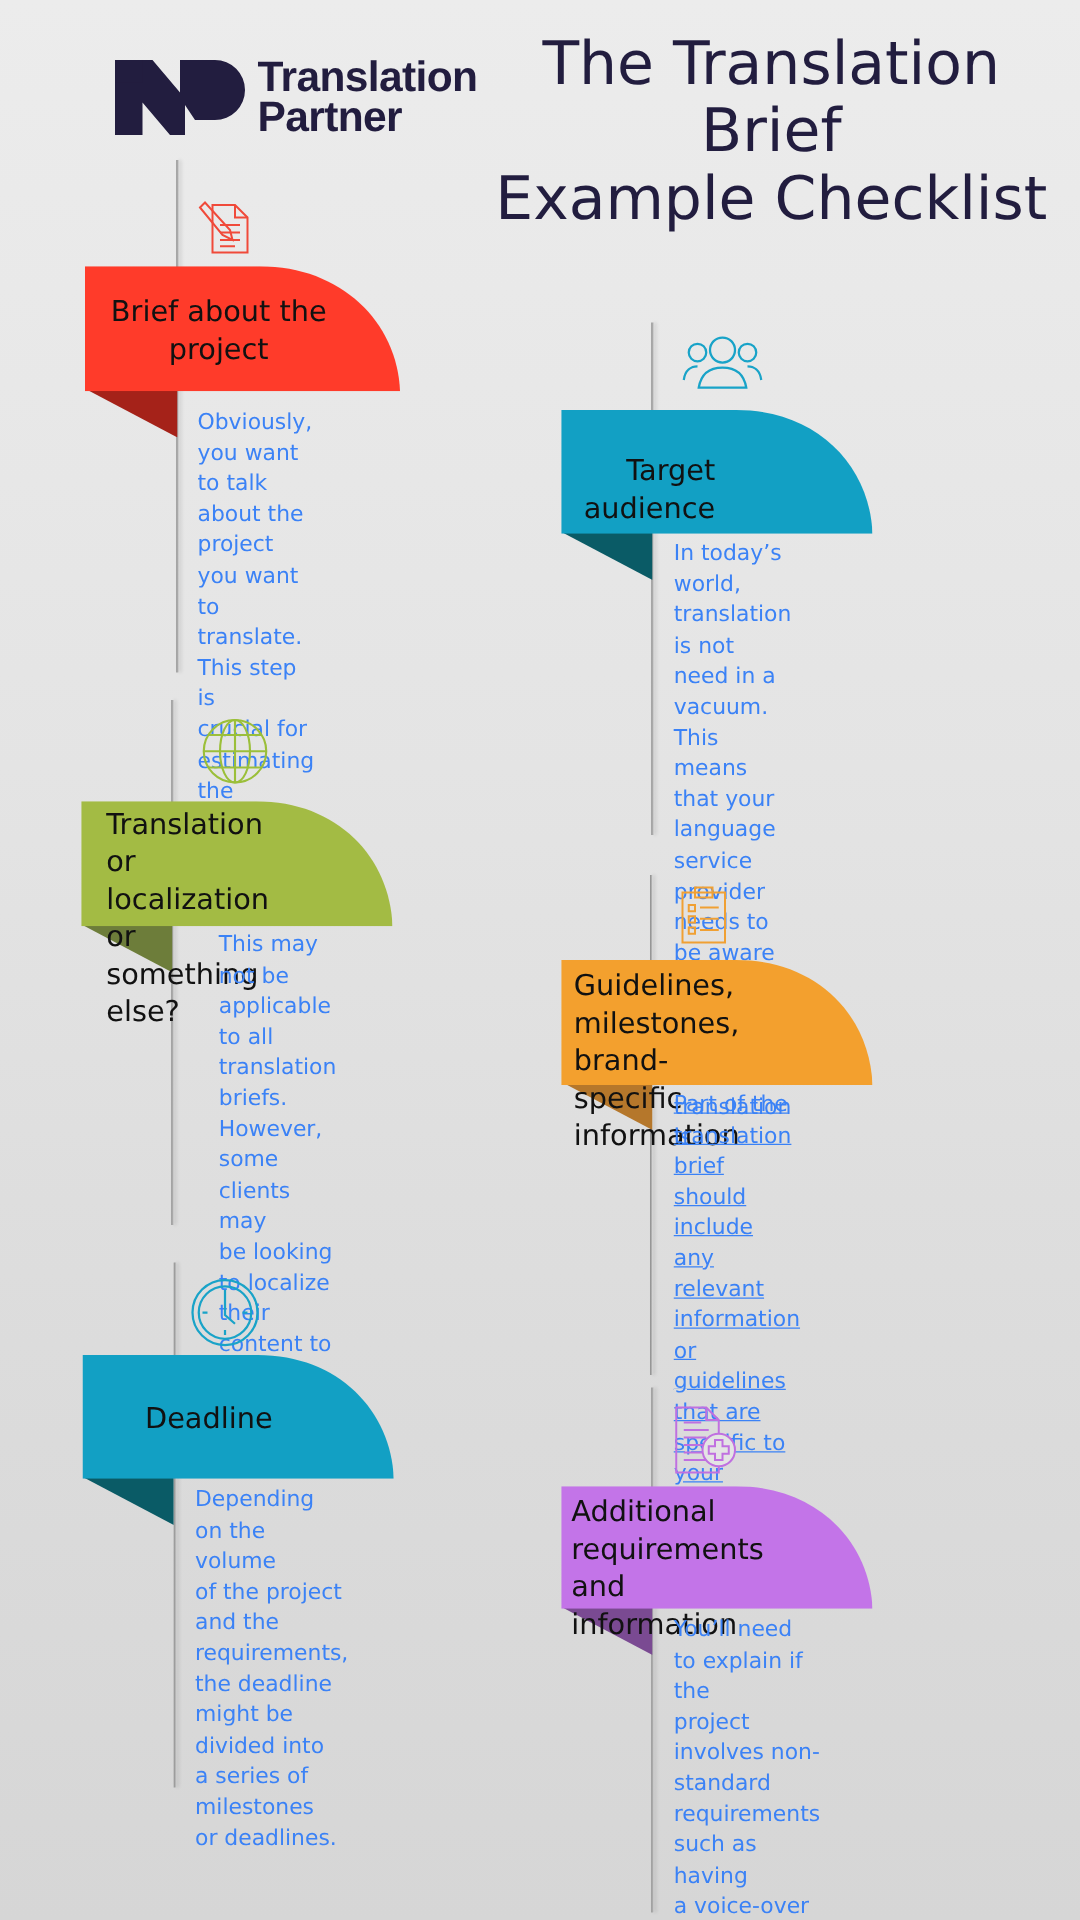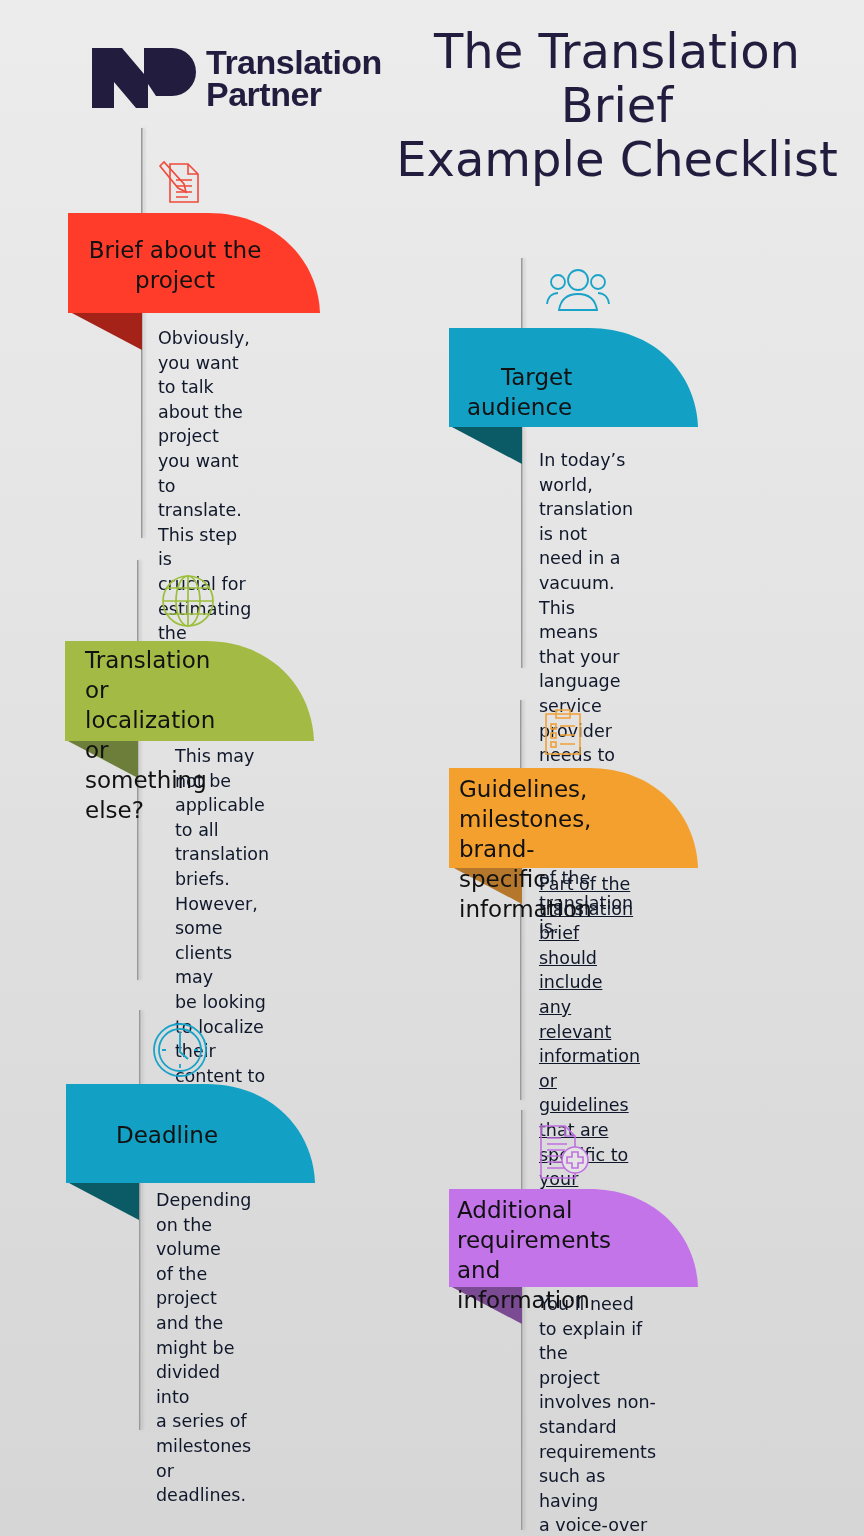--- a/index.html
+++ b/index.html
@@ -14,21 +14,21 @@
   .logo-mark { width: 104px; height: 60px; }
   .logo-text { margin-left: 10px; font-family: "Liberation Sans", sans-serif; font-weight: 700; color: #221d3f; font-size: 34px; line-height: 32px; letter-spacing: -0.5px; }
   .title { position: absolute; left: 392px; top: 24px; width: 450px; text-align: center; font-family: "DejaVu Sans", sans-serif; font-size: 48px; line-height: 54px; color: #221d3f; font-weight: 500; }
 
   .vline { position: absolute; width: 2px; background: linear-gradient(90deg, #8a8a8a, #c8c8c8); box-shadow: 2px 0 3px rgba(0,0,0,0.12); }
 
   .card { position: absolute; }
   .banner-shape { position: absolute; left: 0; top: 0; }
   .banner-title { position: absolute; font-family: "DejaVu Sans", sans-serif; font-size: 23px; line-height: 30px; color: #111; }
   .fold { position: absolute; }
-  .desc { position: absolute; font-family: "DejaVu Sans", sans-serif; font-size: 17.5px; line-height: 24.6px; color: #0f172a; }
+  .desc { position: absolute; font-family: "DejaVu Sans", sans-serif; font-size: 17.5px; line-height: 24.6px; color: #3b82f6; }
   .icon { position: absolute; }
 </style>
 </head>
 <body>
 
 <div class="logo">
   <svg class="logo-mark" viewBox="0 0 104 60">
     <path d="M0 0 H30 L52 26 V0 H80 A24 24 0 0 1 80 48 H64 L56 36 V60 H44 L22 34 V60 H0 Z" fill="#221d3f"></path>
     <path d="M0 0 H22 V18 H0 Z" fill="#221d3f"></path>
   </svg>
@@ -91,21 +91,21 @@
   </svg>
   <svg class="fold" style="left:450px;top:426px;" width="72" height="38" viewBox="0 0 72 38">
       <path d="M0 0 H72 V38 Z" fill="#0a5b66"></path>
     </svg>
   <svg class="banner-shape" style="left:449px;top:328px;" width="249" height="99" viewBox="0 0 249 99">
       <path d="M0 0 H140 C205 0 247 45 249 99 H0 Z" fill="#12a0c4"></path>
     </svg>
   <div class="banner-title" style="left:467px;top:362px;text-align:right;">
     <div>Target audience</div>
   </div>
-  <div class="desc" style="left:539px;top:448px;">
+  <div class="desc" style="left:539px;top:431px;">
     <div>In today’s world, translation</div>
     <div>is not need in a vacuum.</div>
     <div>This means that your</div>
     <div>language service</div>
     <div>provider needs to be aware</div>
     <div>of who the intended target</div>
     <div>of the translation is.</div>
   </div>
 </div>
 
@@ -182,20 +182,21 @@
     </svg>
   <svg class="banner-shape" style="left:66px;top:1084px;" width="249" height="99" viewBox="0 0 249 99">
       <path d="M0 0 H140 C205 0 247 45 249 99 H0 Z" fill="#12a0c4"></path>
     </svg>
   <div class="banner-title" style="left:116px;top:1120px;">
     <div>Deadline</div>
   </div>
   <div class="desc" style="left:156px;top:1188px;">
     <div>Depending on the volume</div>
     <div>of the project and the</div>
+    <div>requirements, the deadline</div>
     <div>might be divided into</div>
     <div>a series of milestones</div>
     <div>or deadlines.</div>
   </div>
 </div>
 
 <div class="card" style="left:0;top:0;">
   <svg class="icon" style="left:539px;top:1124px;" width="52" height="56" viewBox="0 0 52 56">
     <g fill="none" stroke="#c070e0" stroke-width="1.6">
       <path d="M2 2 H26 L36 12 V54 H2 Z"></path>

